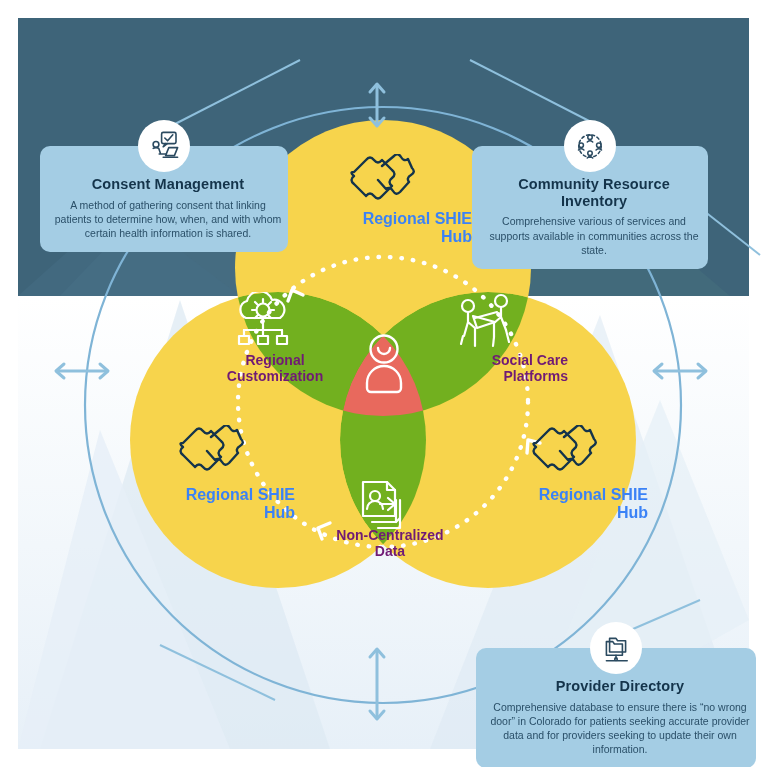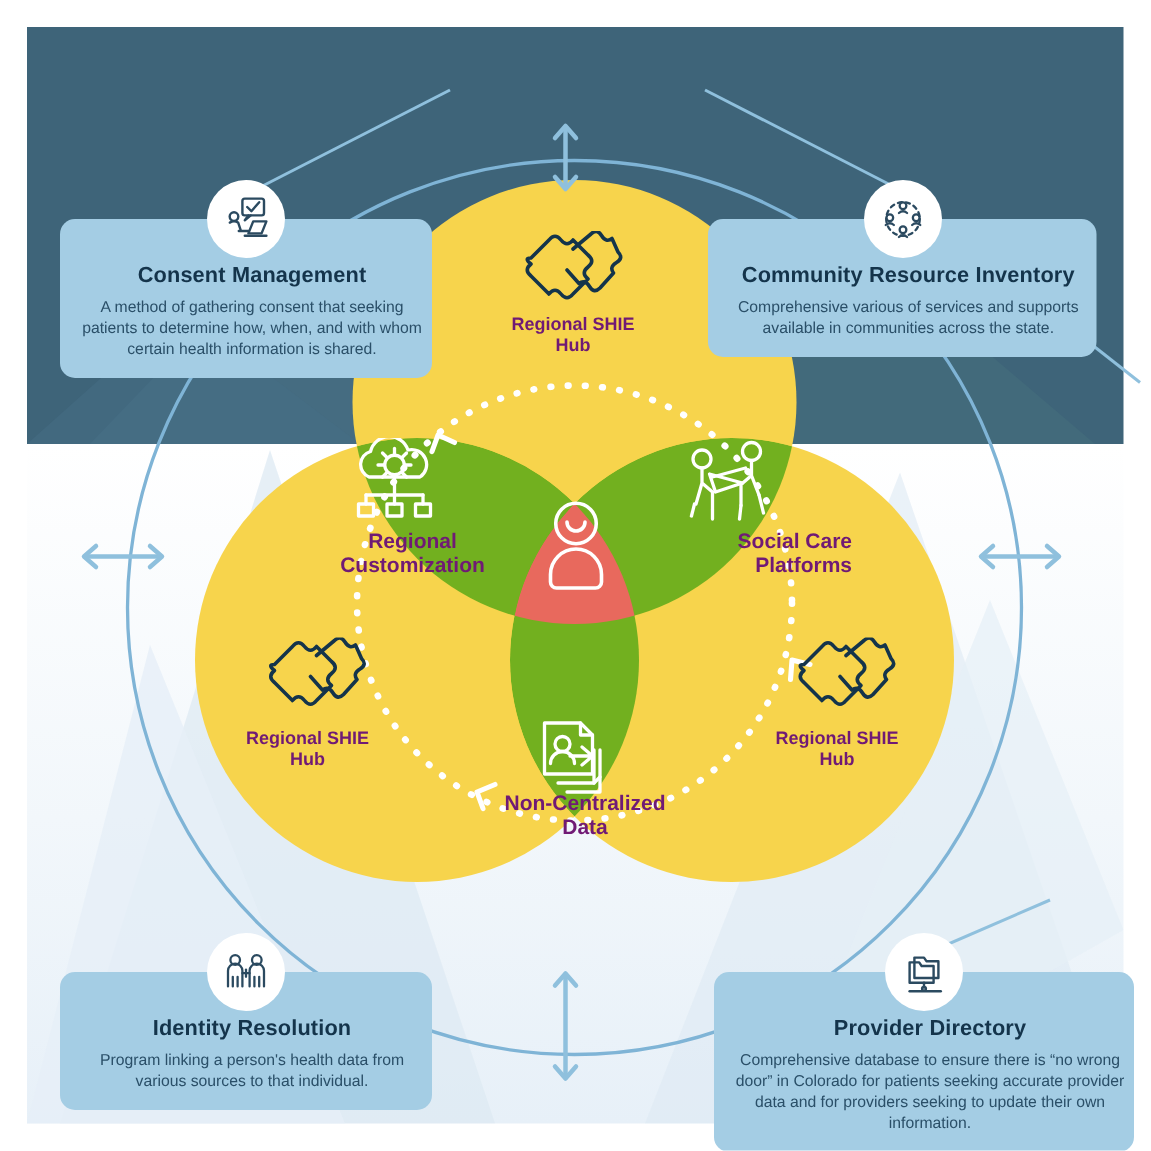--- a/index.html
+++ b/index.html
@@ -38,31 +38,31 @@
     box-sizing:border-box;
   }
   .card-icon svg{width:32px;height:32px;display:block;}
 
   .card.top{padding-top:30px;}
   .card.top .card-icon{top:-26px;}
   .card.bottom{padding-top:30px;}
   .card.bottom .card-icon{top:-26px;}
 
   #card-consent{left:40px;top:146px;width:248px;}
-  #card-cri{left:472px;top:146px;width:259px;}
+  #card-cri{left:472px;top:146px;width:236px;}
   #card-identity{left:40px;top:648px;width:248px;}
   #card-provider{left:476px;top:648px;width:280px;}
 
   
   .vlabel{
     position:absolute;text-align:center;
     font-weight:bold;line-height:1.15;
     pointer-events:none;
   }
-  .vlabel.hub{color:#701a75;font-size:12px;}
+  .vlabel.hub{color:#3b82f6;font-size:16px;text-align:right;}
   .vlabel.lobe{color:#701a75;font-size:14px;}
   .vlabel.center{color:#ffffff;font-size:15.5px;letter-spacing:.2px;}
 
   #lbl-hub-top{left:292px;top:210px;width:180px;}
   #lbl-hub-left{left:115px;top:486px;width:180px;}
   #lbl-hub-right{left:468px;top:486px;width:180px;}
   #lbl-reg-cust{left:195px;top:352px;width:160px;}
   #lbl-social{left:418px;top:352px;width:150px;text-align:right;}
   #lbl-noncentral{left:305px;top:527px;width:170px;text-align:center;}
   #lbl-center{left:300px;top:402px;width:180px;}
@@ -309,21 +309,21 @@
         <polyline points="21,10 24.5,13.5 31,6"></polyline>
         <path d="M22 17 l-3 4 l5 -4"></path>
         <circle cx="10" cy="18" r="3.6"></circle>
         <path d="M6.5 23 q3.5 -2 7 0 l2 6"></path>
         <path d="M14 30 h8"></path>
         <path d="M22 32 l4 -10 h11 l-4 10 Z"></path>
         <line x1="19" y1="34" x2="37" y2="34"></line>
       </svg>
     </div>
     <p class="title">Consent Management</p>
-    <p class="desc">A method of gathering consent that seeking patients to determine how, when, and with whom certain health information is shared.</p>
+    <p class="desc">A method of gathering consent that linking patients to determine how, when, and with whom certain health information is shared.</p>
   </div>
 
   <div class="card top" id="card-cri">
     <div class="card-icon">
       <svg viewBox="0 0 40 40" fill="none" stroke="#2b4a60" stroke-width="1.9" stroke-linejoin="round" stroke-linecap="round">
         <circle cx="20" cy="20" r="14" stroke-dasharray="3.4 3.4"></circle>
         <g>
           <circle cx="20" cy="9" r="2.8"></circle>
             <path d="M16.6 15 q3.4 -3 6.8 0"></path>
           <circle cx="9" cy="19" r="2.8"></circle>
@@ -332,35 +332,20 @@
             <path d="M27.6 25 q3.4 -3 6.8 0"></path>
           <circle cx="20" cy="29" r="2.8"></circle>
             <path d="M16.6 35 q3.4 -3 6.8 0"></path>
         </g>
       </svg>
     </div>
     <p class="title">Community Resource Inventory</p>
     <p class="desc">Comprehensive various of services and supports available in communities across the state.</p>
   </div>
 
-  <div class="card bottom" id="card-identity">
-    <div class="card-icon">
-      <svg viewBox="0 0 40 40" fill="none" stroke="#2b4a60" stroke-width="1.9" stroke-linejoin="round" stroke-linecap="round">
-        <circle cx="11" cy="10" r="4"></circle>
-        <path d="M5 32 v-13 a6 6 0 0 1 12 0 v13"></path>
-        <circle cx="29" cy="10" r="4"></circle>
-        <path d="M23 32 v-13 a6 6 0 0 1 12 0 v13"></path>
-        <path d="M17 21 h6"></path>
-        <path d="M20 18 v6"></path>
-        <path d="M9 24 v8 M13 24 v8 M27 24 v8 M31 24 v8"></path>
-      </svg>
-    </div>
-    <p class="title">Identity Resolution</p>
-    <p class="desc">Program linking a person's health data from various sources to that individual.</p>
-  </div>
 
   <div class="card bottom" id="card-provider">
     <div class="card-icon">
       <svg viewBox="0 0 40 40" fill="none" stroke="#2b4a60" stroke-width="2" stroke-linejoin="round" stroke-linecap="round">
         <path d="M12 8 h8 l2 3 h10 v14 h-20 Z"></path>
         <path d="M8 12 h8 l2 3 h10 v14 h-20 Z"></path>
         <line x1="20" y1="29" x2="20" y2="33"></line>
         <circle cx="20" cy="34" r="1.6"></circle>
         <line x1="8" y1="36" x2="34" y2="36"></line>
       </svg>

